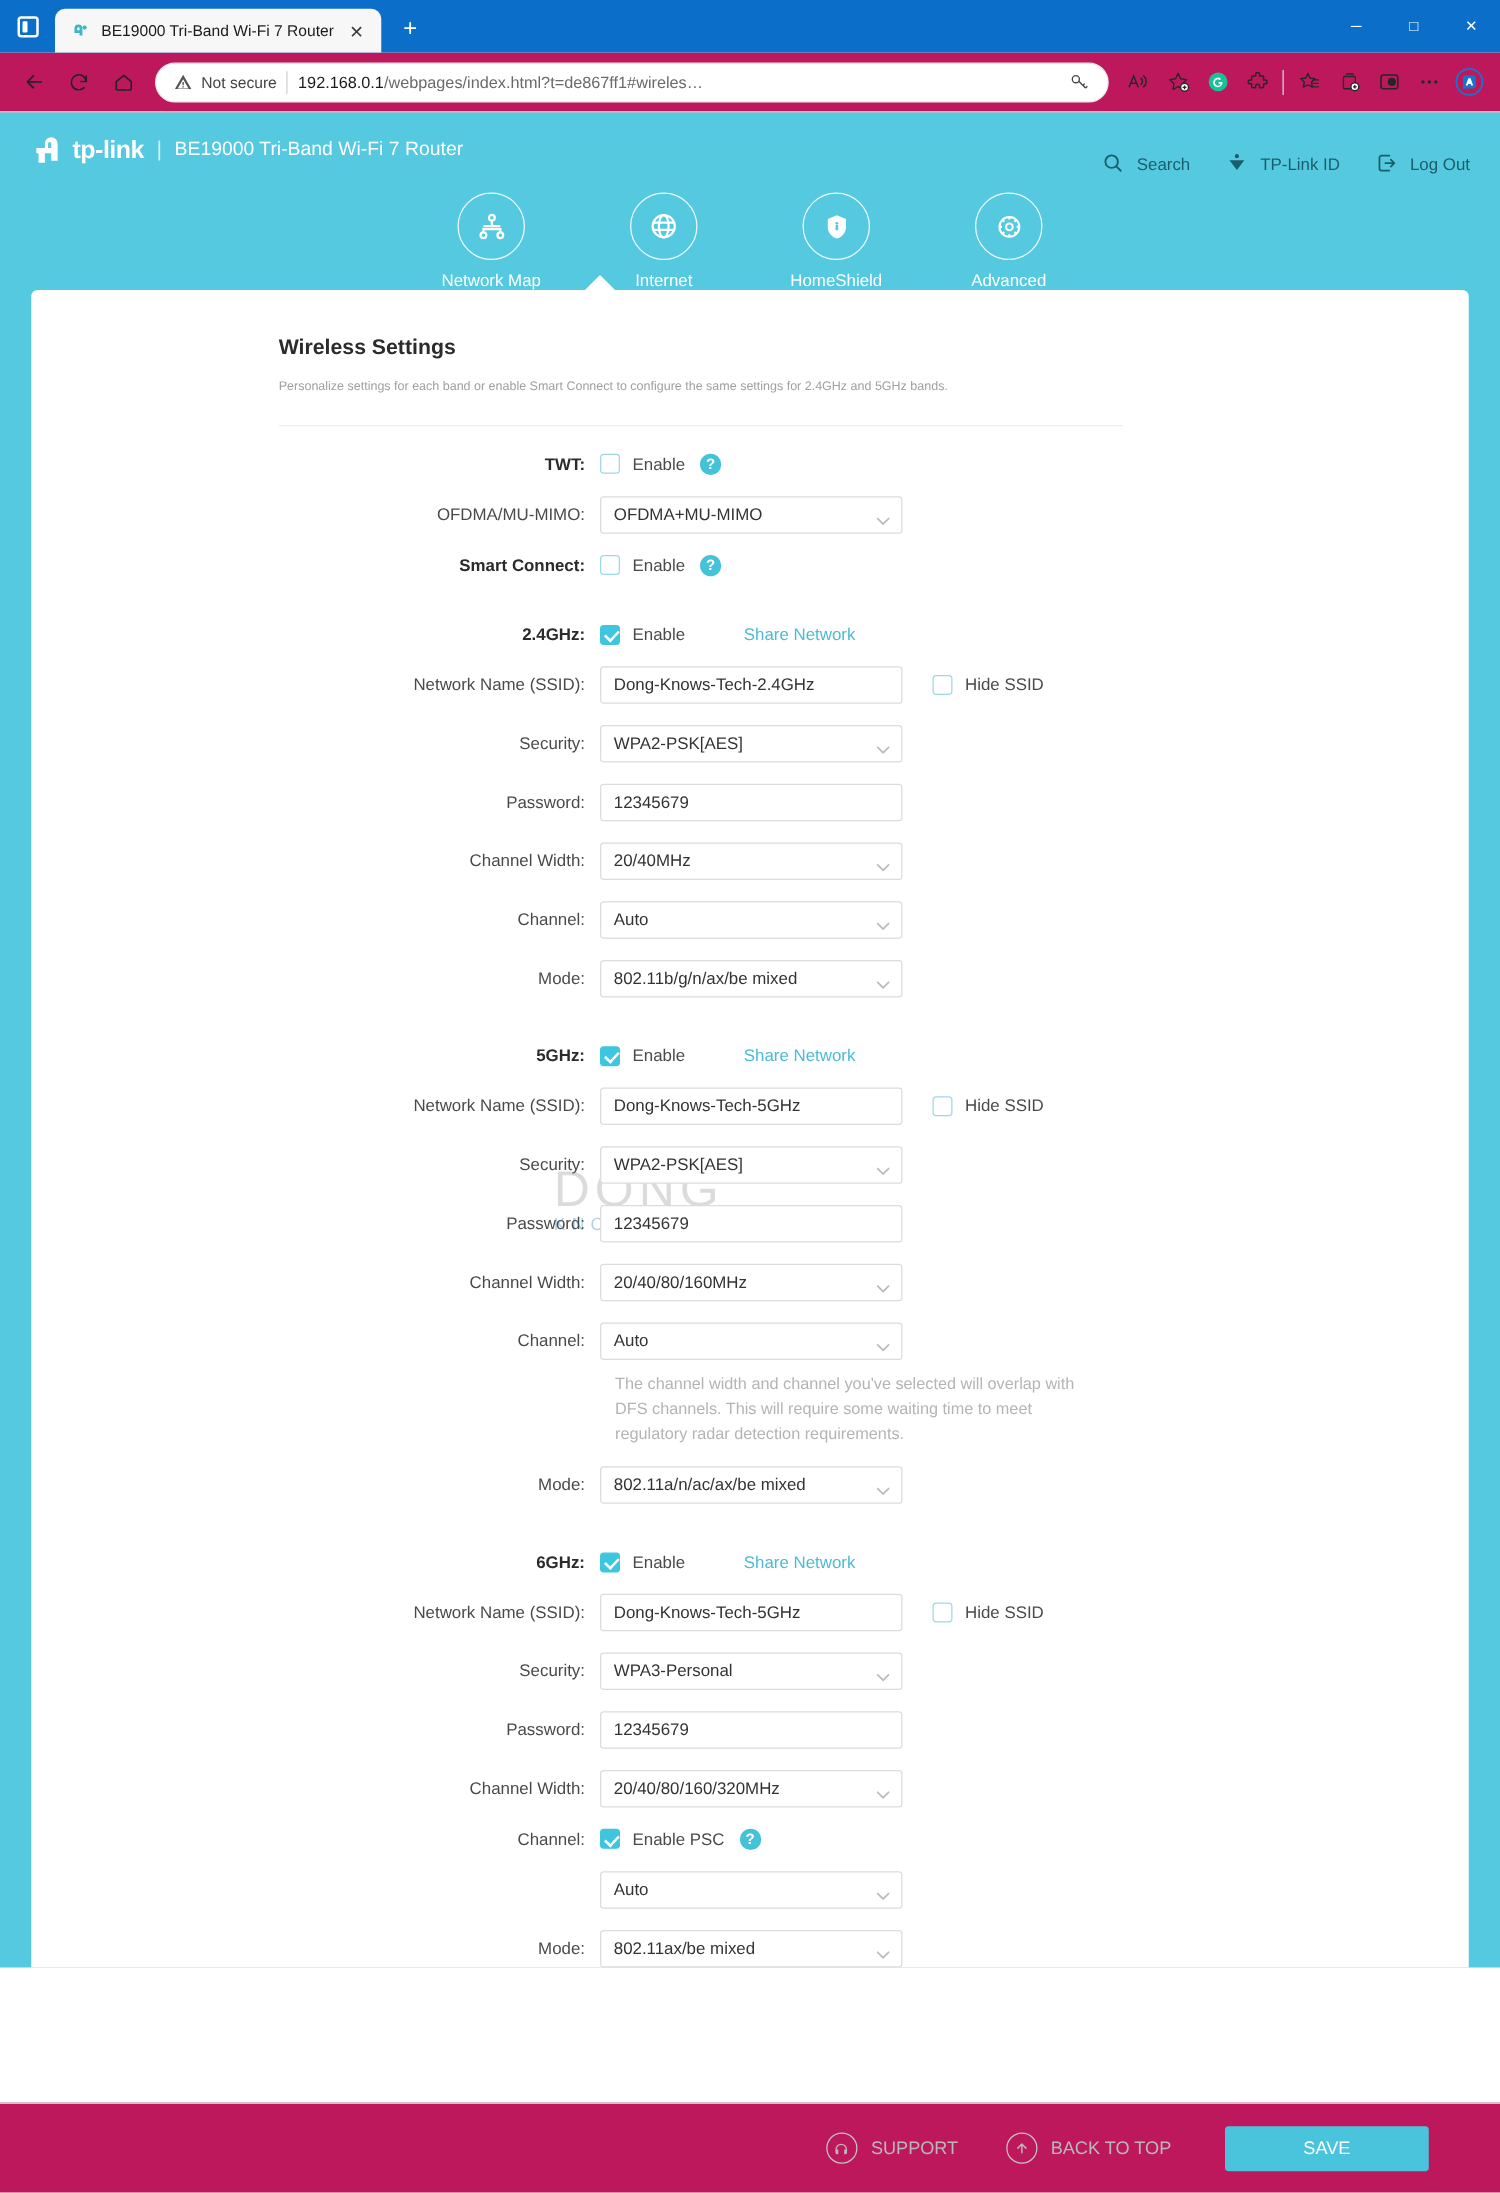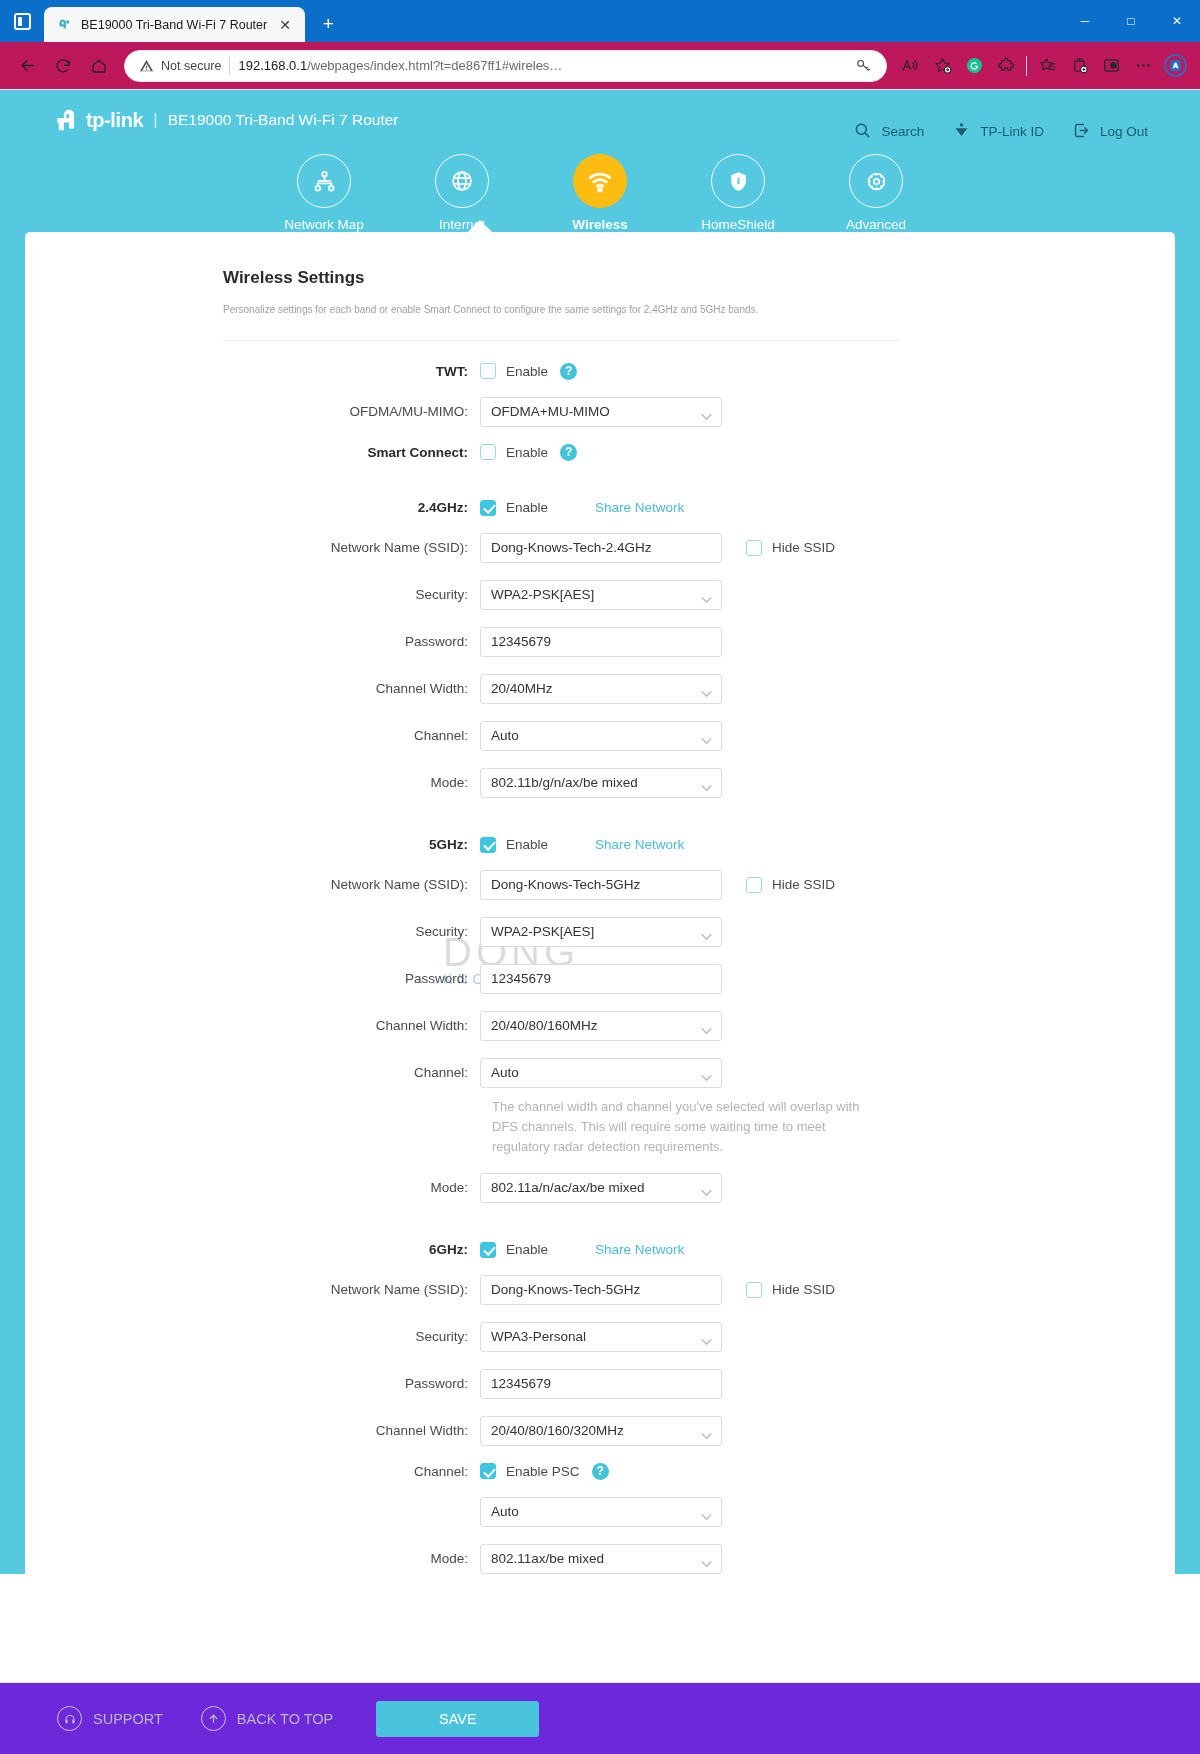--- a/index.html
+++ b/index.html
@@ -76,21 +76,21 @@
   .omni-right { display: flex; align-items: center; gap: 2px; flex: 0 0 auto; }
   .tb-icon {
     width: 30px; height: 30px; border-radius: 5px;
     display: flex; align-items: center; justify-content: center; color: #262626;
   }
   .tb-sep { width: 1px; height: 20px; background: #d4d4d4; margin: 0 3px; }
 
   
   .router-shell { background: #55c9e0; position: relative; }
   .router-top {
-    height: 60px; display: flex; align-items: center; padding: 0 52px;
+    height: 60px; display: flex; align-items: center; padding: 0 24px;
     position: relative; z-index: 2;
   }
   .brand { display: flex; align-items: center; gap: 0; }
   .brand-logo { display: flex; align-items: center; gap: 5px; }
   .brand-name { color: #fff; font-size: 20px; font-weight: bold; letter-spacing: -0.4px; }
   .brand-sep { color: #cdeef6; font-size: 17px; margin: 0 10px; font-weight: 300; }
   .brand-model { color: #fff; font-size: 15.5px; }
   .top-actions { margin-left: auto; display: flex; align-items: center; gap: 28px; }
   .top-action { display: flex; align-items: center; gap: 9px; color: #1c5d6b; font-size: 13.5px; margin-top: 23px; }
 
@@ -184,22 +184,22 @@
   }
   .wm-top {
     font-size: 40px; letter-spacing: 4px; color: #8c8c8c; font-weight: 400;
     display: flex; align-items: center; gap: 2px;
   }
   .wm-sub { font-size: 14px; letter-spacing: 5px; color: #0369a1; margin-top: -4px; }
 
   
   .footer {
     position: absolute; left: 0; right: 0; bottom: 0; height: 72px;
-    background: #6d28d9; border-top: 1px solid #eaeaea;
-    display: flex; align-items: center; 
+    background: #be185d; border-top: 1px solid #eaeaea;
+    display: flex; align-items: center; justify-content: flex-end;
     padding: 0 57px; gap: 38px;
   }
   .footer-item {
     display: flex; align-items: center; gap: 11px; color: #b9b9b9; font-size: 14.5px;
   }
   .footer-circle {
     width: 25px; height: 25px; border-radius: 50%; border: 1.5px solid #c6c6c6;
     display: flex; align-items: center; justify-content: center; color: #b9b9b9;
   }
   .save-btn {
@@ -390,31 +390,20 @@
     <div class="nav-item">
       <div class="nav-circle">
         <svg width="26" height="26" viewBox="0 0 24 24" fill="none" stroke="#fff" stroke-width="1.6">
             <circle cx="12" cy="12" r="8.2"></circle>
             <ellipse cx="12" cy="12" rx="3.6" ry="8.2"></ellipse>
             <path d="M4 9.3h16M4 14.7h16"></path>
           </svg>
       </div>
       <div class="nav-label">Internet</div>
     </div>
-    <div class="nav-item active">
-      <div class="nav-circle">
-        <svg width="28" height="28" viewBox="0 0 24 24" fill="none" stroke="#fff" stroke-width="2.3" stroke-linecap="round">
-            <path d="M3.5 9.2a13 13 0 0 1 17 0"></path>
-            <path d="M6.6 12.8a8.4 8.4 0 0 1 10.8 0"></path>
-            <path d="M9.6 16.3a4 4 0 0 1 4.8 0"></path>
-            <circle cx="12" cy="19.4" r="1.2" fill="#fff"></circle>
-          </svg>
-      </div>
-      <div class="nav-label">Wireless</div>
-    </div>
     <div class="nav-item">
       <div class="nav-circle">
         <svg width="25" height="25" viewBox="0 0 24 24" fill="#fff">
             <path d="M12 3l7 3v6c0 4.2-3 7.6-7 9-4-1.4-7-4.8-7-9V6z"></path>
             <path d="M11 10.5h2v4h-2z" fill="#55c9e0"></path>
             <circle cx="12" cy="9.3" r="1.1" fill="#55c9e0"></circle>
           </svg>
       </div>
       <div class="nav-label">HomeShield</div>
     </div>

